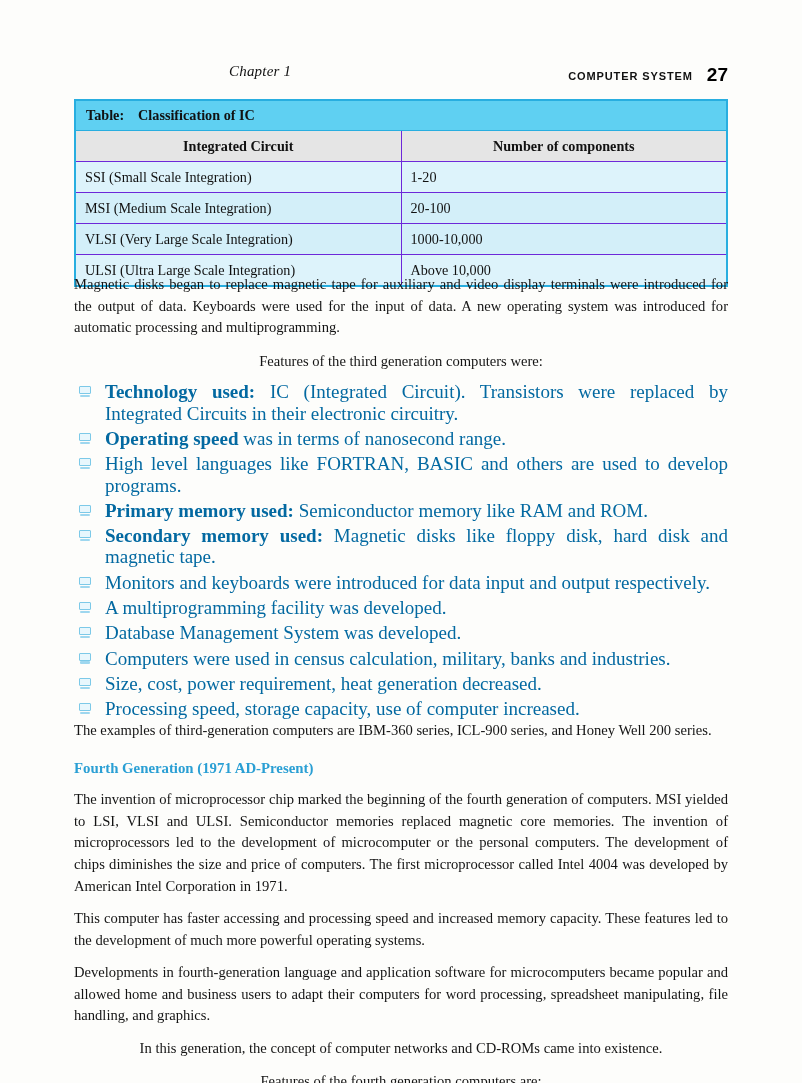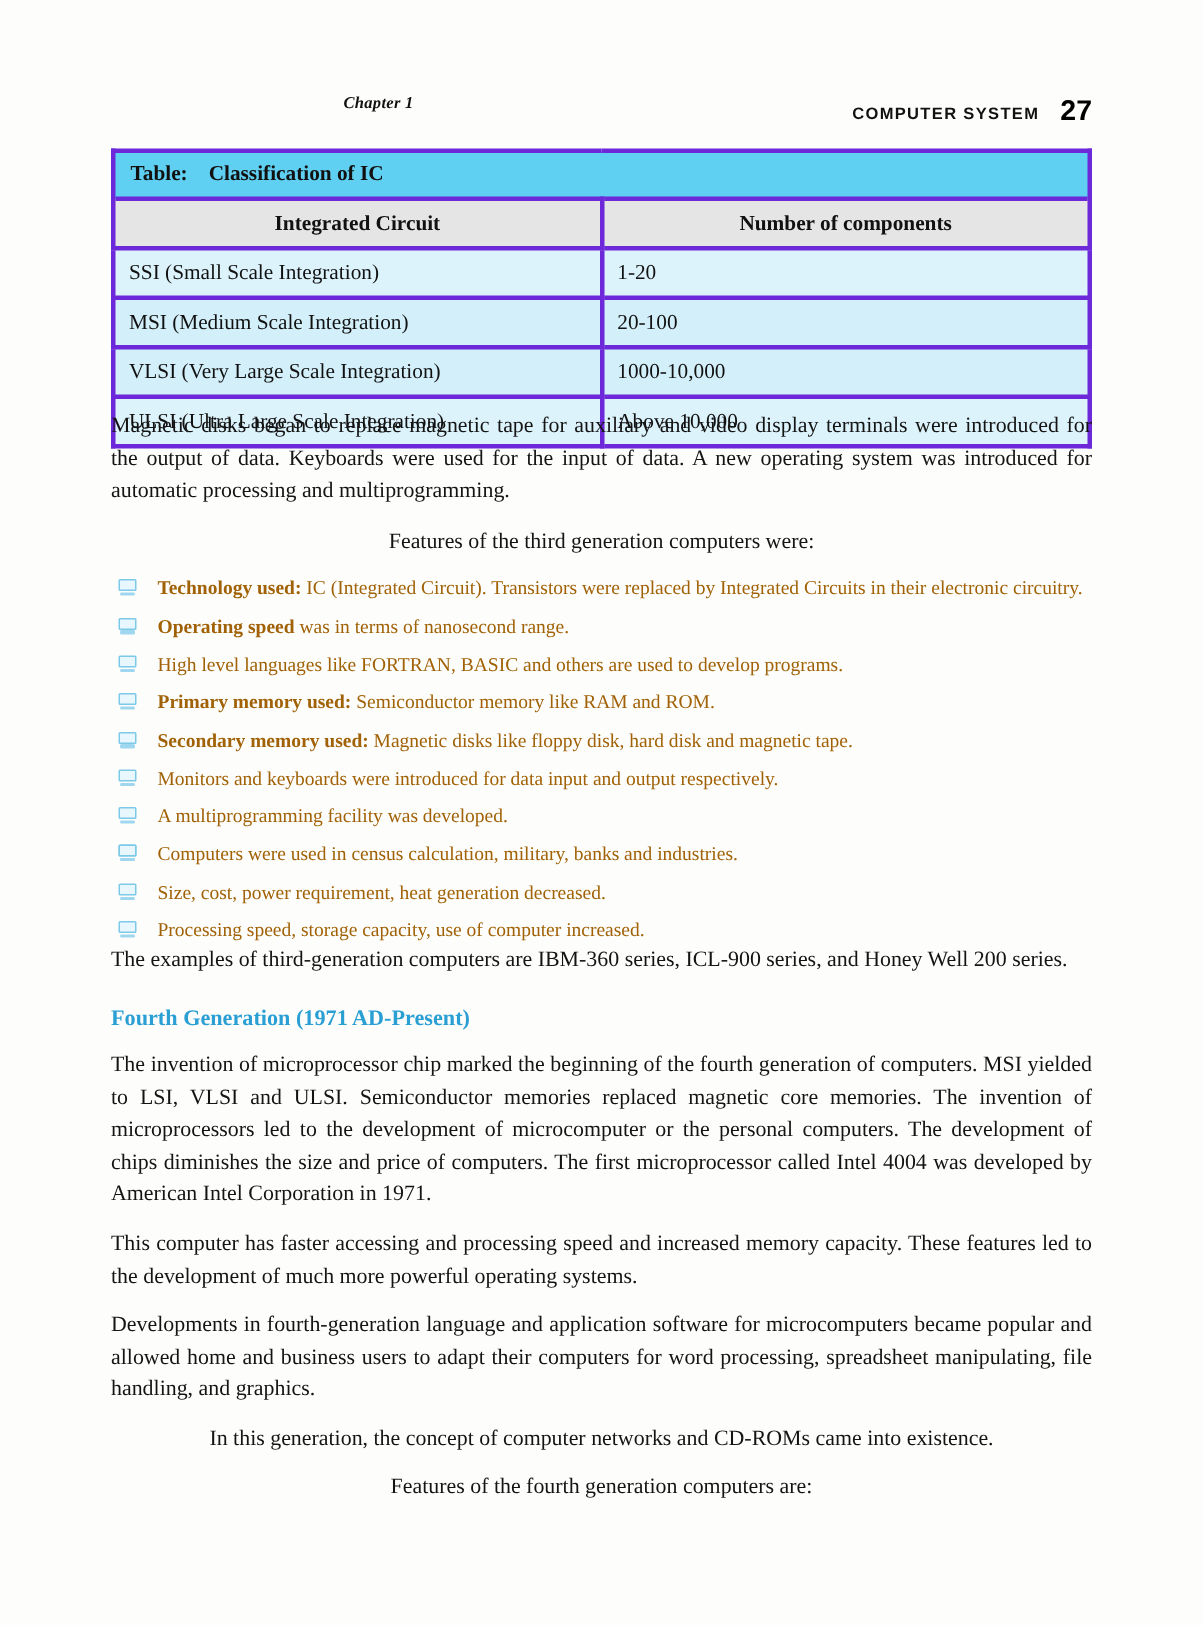--- a/index.html
+++ b/index.html
@@ -32,22 +32,22 @@
     top: 63px;
     width: 654px;
     height: 22px;
   }
   .hdr-chapter {
     position: absolute;
     left: 155px;
     top: 0;
     font-family: "Liberation Serif", "DejaVu Serif", serif;
     font-style: italic;
-    font-weight: bold;
-    font-size: 11px;
+    font-weight: normal;
+    font-size: 15px;
     color: #111;
     letter-spacing: 0.2px;
   }
   .hdr-right {
     position: absolute;
     right: 0;
     top: 0;
     display: flex;
     align-items: baseline;
     gap: 14px;
@@ -74,21 +74,21 @@
   .ic-table {
     position: absolute;
     left: 74px;
     top: 99px;
     width: 654px;
     border-collapse: collapse;
     border: 2px solid #28aee0;
     table-layout: fixed;
   }
   .ic-table td, .ic-table th {
-    border: 3px solid #6d28d9;
+    border: 1px solid #6d28d9;
     padding: 0;
     vertical-align: middle;
     font-size: 14.2px;
     color: #111;
   }
   .tbl-title-cell {
     background: #5fd0f2;
     height: 25px;
     padding: 2px 0 2px 10px !important;
     font-weight: bold;
@@ -148,24 +148,24 @@
   
   ul.feat-list {
     list-style: none;
     margin: 9px 0 0 0;
     padding: 0;
   }
   ul.feat-list li {
     position: relative;
     padding-left: 31px;
     margin-bottom: 4px;
-    font-size: 13px;
+    font-size: 19px;
     line-height: 21.3px;
     text-align: justify;
-    color: #a16207;
+    color: #0369a1;
     font-family: Liberation Serif, serif;
   }
   ul.feat-list li:last-child { margin-bottom: 0; }
   .bullet-icon {
     position: absolute;
     left: 5px;
     top: 5px;
     width: 12px;
     height: 11px;
     display: block;
@@ -284,21 +284,21 @@
       <li>
         <span class="bullet-icon">
             <span class="screen"></span>
             <span class="base"></span>
           </span><span class="li-bold"></span><span>A multiprogramming facility was developed.</span>
       </li>
       <li>
         <span class="bullet-icon">
             <span class="screen"></span>
             <span class="base"></span>
-          </span><span class="li-bold"></span>
+          </span><span class="li-bold"></span><span>Database Management System was developed.</span>
       </li>
       <li>
         <span class="bullet-icon">
             <span class="screen"></span>
             <span class="base"></span>
           </span><span class="li-bold"></span><span>Computers were used in census calculation, military, banks and industries.</span>
       </li>
       <li>
         <span class="bullet-icon">
             <span class="screen"></span>

